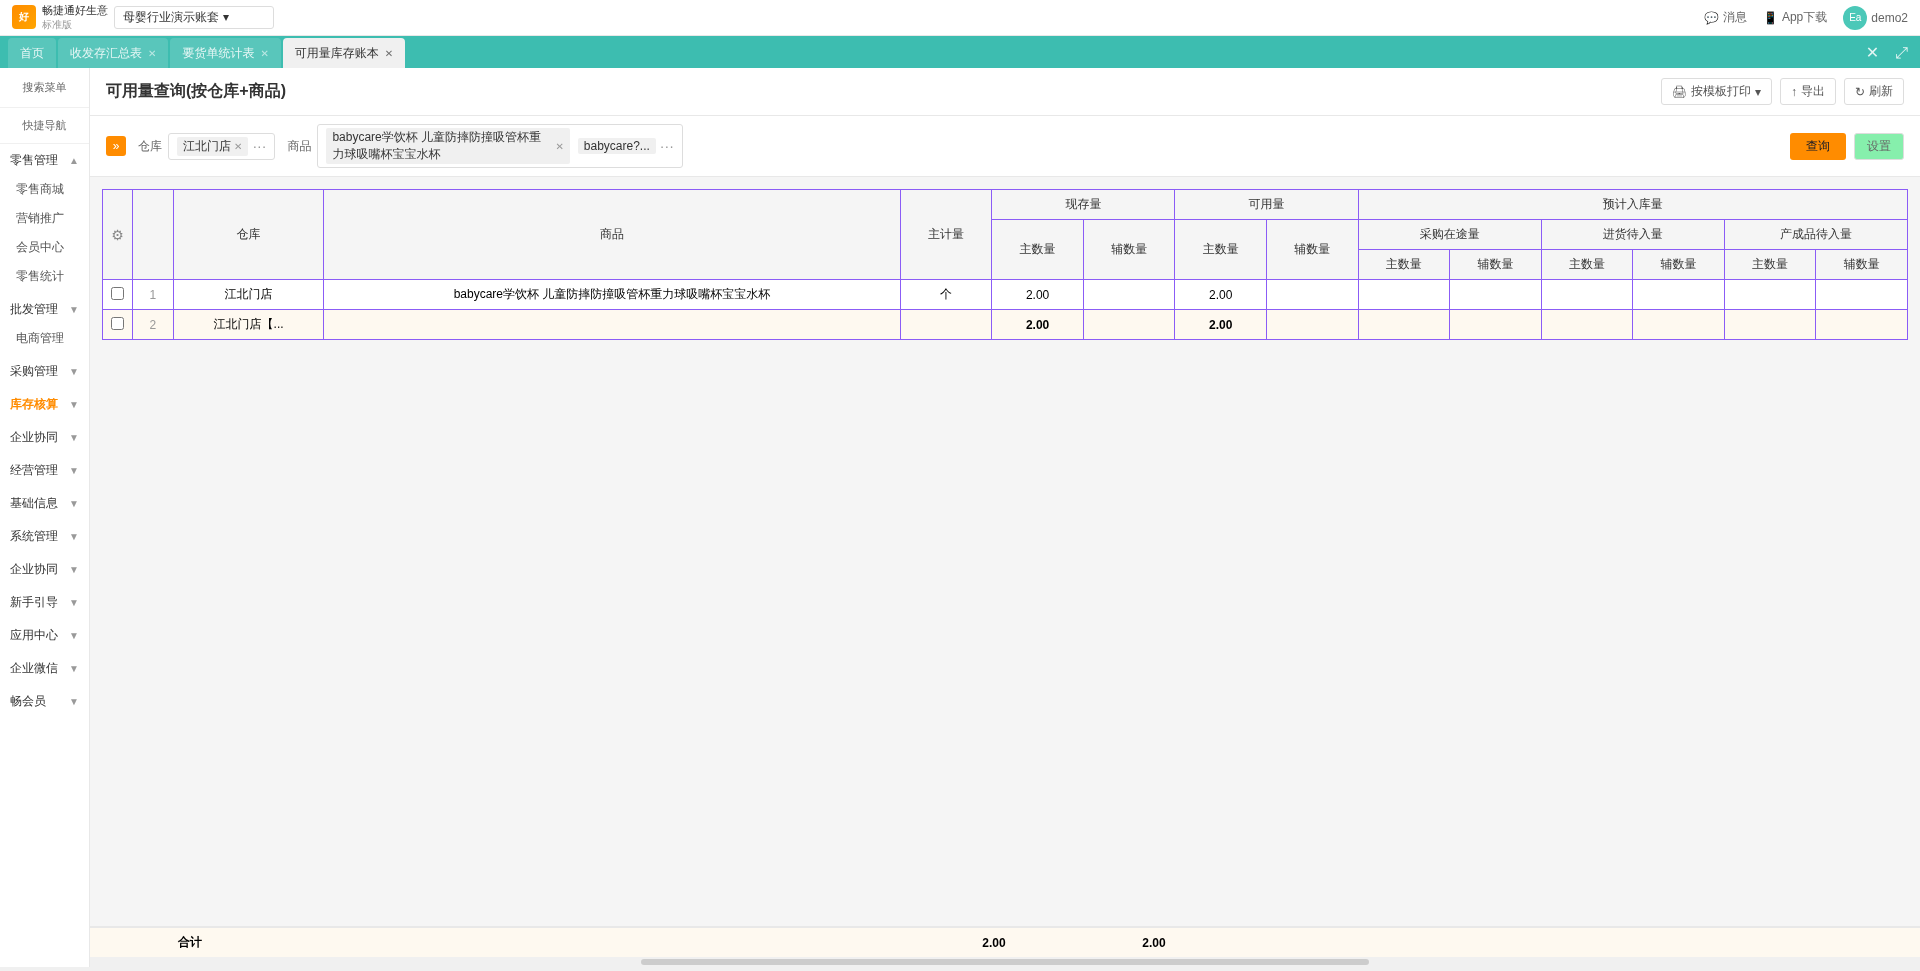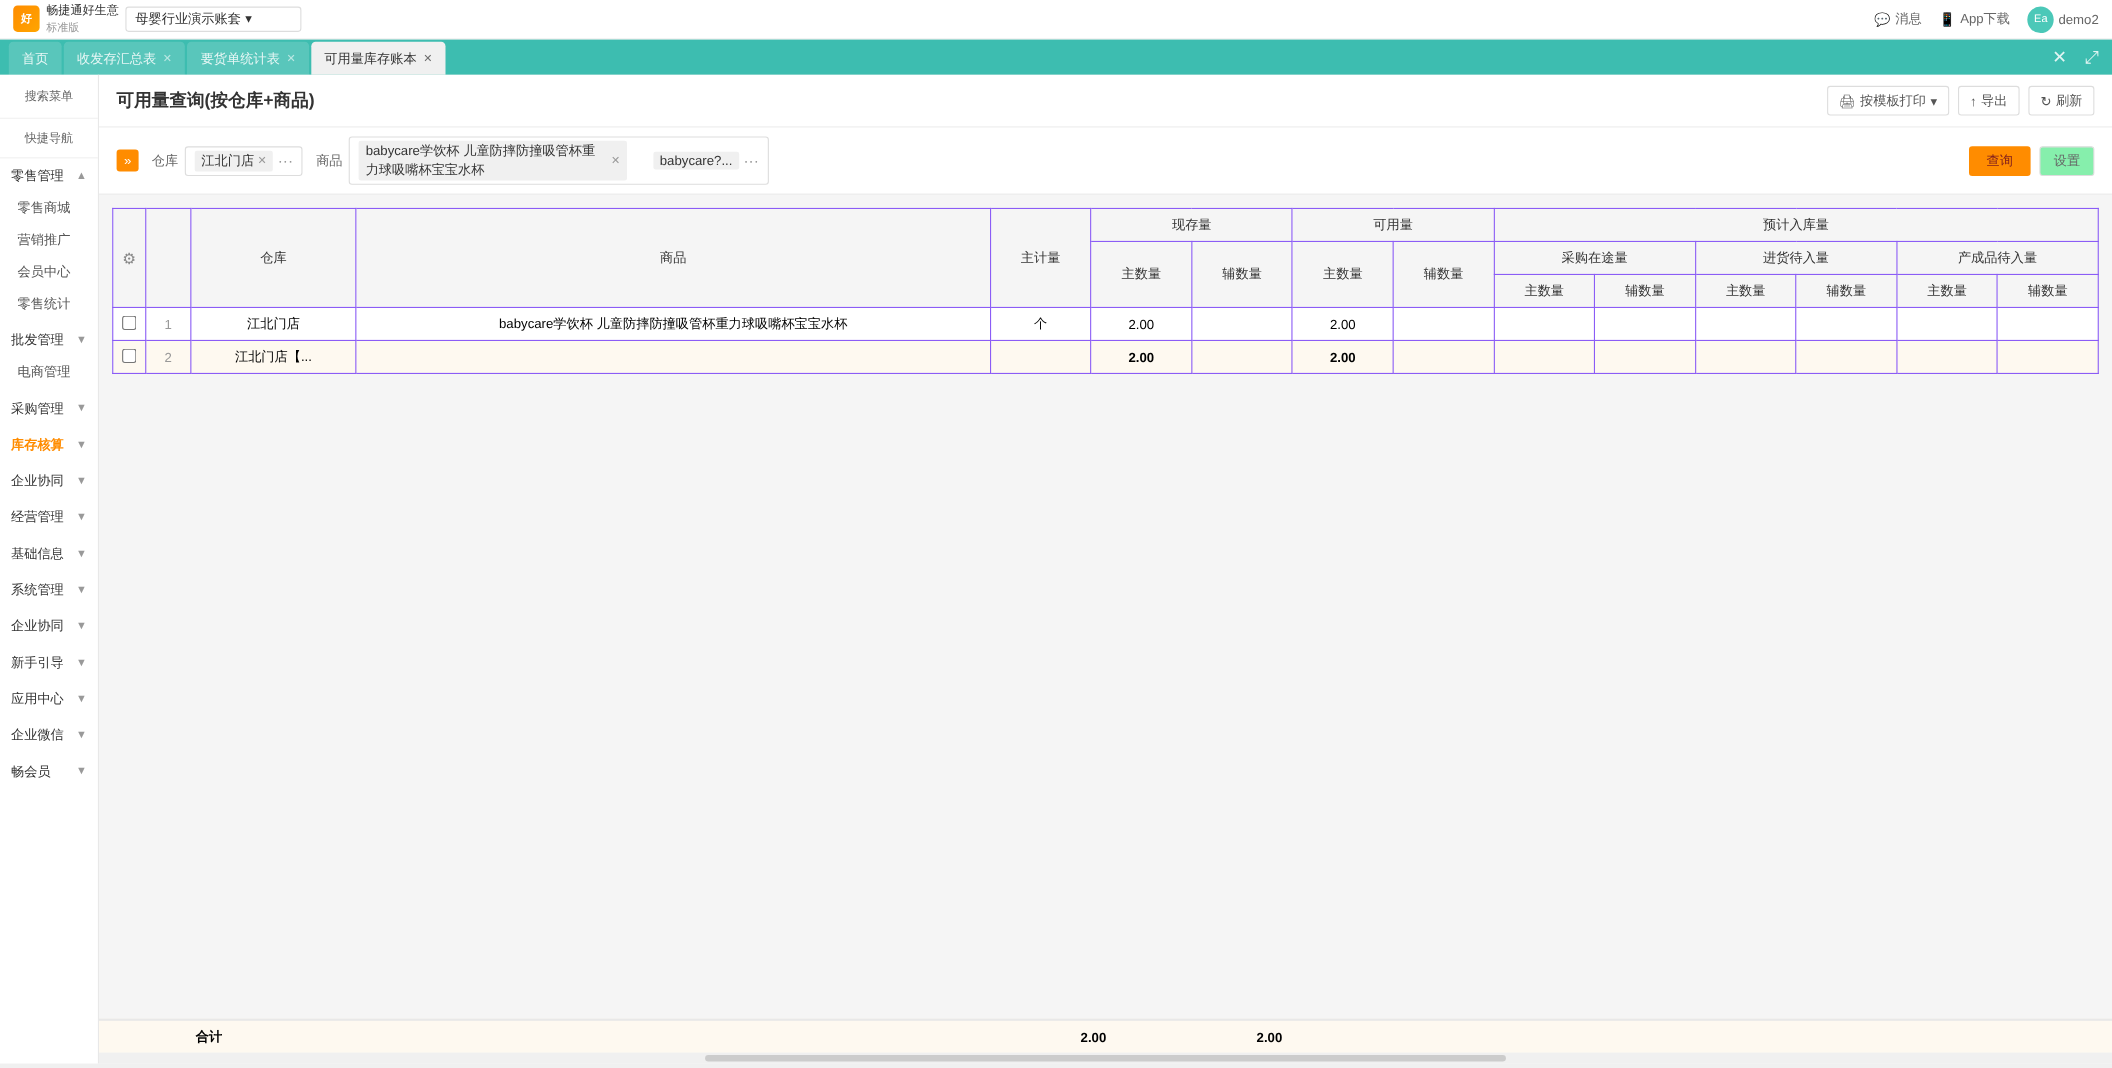--- a/index.html
+++ b/index.html
@@ -134,21 +134,21 @@
       background: #fff; min-width: 100px;
     }
     .filter-tag {
       background: #f0f0f0; padding: 1px 6px; border-radius: 2px;
       font-size: 12px; color: #333; display: flex; align-items: center; gap: 3px;
     }
     .filter-tag-close { cursor: pointer; color: #999; font-size: 10px; }
     .filter-dots { color: #999; cursor: pointer; font-size: 14px; }
     .filter-actions { margin-left: auto; display: flex; gap: 8px; }
     .btn-query {
-      padding: 4px 16px; background: #ff8c00; color: #7f1d1d;
+      padding: 4px 16px; background: #ff8c00; color: #0f172a;
       border: none; border-radius: 3px; cursor: pointer; font-size: 12px;
     }
     .btn-setting {
       padding: 4px 12px; background: #86efac; color: #666;
       border: 1px solid #ddd; border-radius: 3px; cursor: pointer; font-size: 12px;
     }
 
     
     .table-container { flex: 1; overflow: auto; padding: 12px; }
     .data-table { width: 100%; border-collapse: collapse; background: #fff; font-size: 12px; }
@@ -380,21 +380,21 @@
           <span class="filter-dots">···</span>
         </div>
       </div>
       <div class="filter-group">
         <span class="filter-label">商品</span>
         <div class="filter-input" style="min-width:320px;">
           <div class="filter-tag">
             <span style="max-width:220px;overflow:hidden;text-overflow:ellipsis;">babycare学饮杯 儿童防摔防撞吸管杯重力球吸嘴杯宝宝水杯</span>
             <span class="filter-tag-close">✕</span>
           </div>
-          <div class="filter-tag" style="margin-left:20px;">
+          <div class="filter-tag" style="margin-left:4px;">
             <span>babycare?...</span>
           </div>
           <span class="filter-dots">···</span>
         </div>
       </div>
       <div class="filter-actions">
         <button class="btn-query">查询</button>
         <button class="btn-setting">设置</button>
       </div>
     </div>

